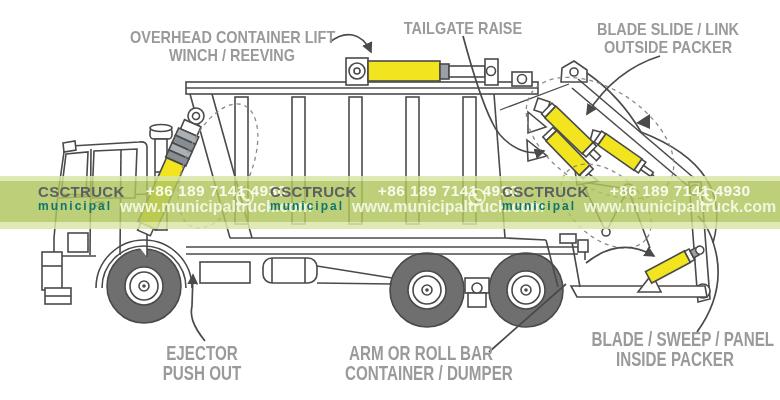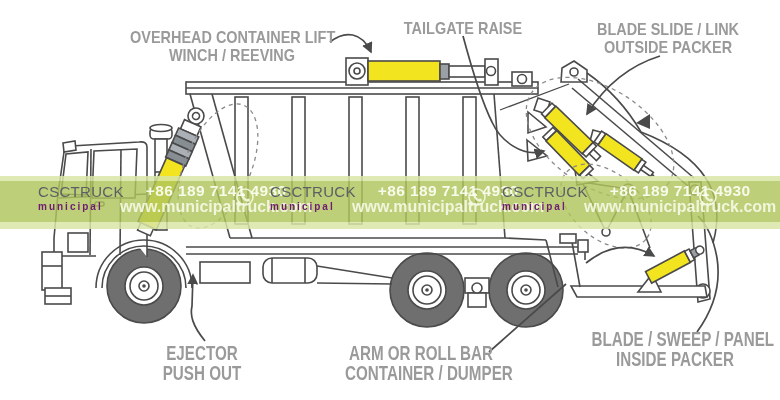--- a/index.html
+++ b/index.html
@@ -5,22 +5,22 @@
   html,body{margin:0;padding:0;background:#fff;}
   .stage{position:relative;width:780px;height:400px;background:#ffffff;overflow:hidden;
          font-family:"Liberation Sans",sans-serif;}
   .stage svg{position:absolute;left:0;top:0;}
   .lbl{position:absolute;color:#9a9a9a;font-weight:bold;text-align:center;
        white-space:nowrap;transform-origin:center top;}
   .lbl-top{font-size:17px;line-height:18px;transform:scaleX(.85);}
   .lbl-bot{font-size:20px;line-height:20px;transform:scaleX(.76);}
   .wm-unit{position:absolute;top:182px;width:232px;height:46px;}
   .wm-logo{position:absolute;left:0;top:2px;}
-  .wm-brand{font-size:15px;font-weight:normal;letter-spacing:.3px;color:#5c6065;line-height:15px;}
-  .wm-sub{font-size:10px;font-weight:bold;letter-spacing:2px;color:#701a75;line-height:15px;}
+  .wm-brand{font-size:15px;font-weight:bold;letter-spacing:.3px;color:#5c6065;line-height:15px;}
+  .wm-sub{font-size:12px;font-weight:bold;letter-spacing:2px;color:#0f766e;line-height:15px;}
   .wm-contact{position:absolute;left:82px;top:1px;}
   .wm-phone{font-size:15.5px;font-weight:600;letter-spacing:.4px;color:rgba(250,253,240,.95);line-height:16px;text-align:center;}
   .wm-site{font-size:16px;font-weight:600;color:rgba(244,249,228,.92);line-height:15px;}
 </style>
 </head>
 <body>
 
 <div class="stage">
 
 <svg width="780" height="400" viewBox="0 0 780 400">

